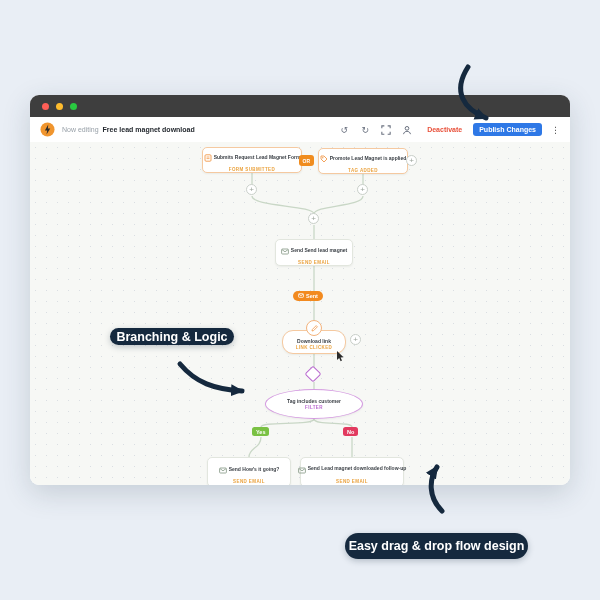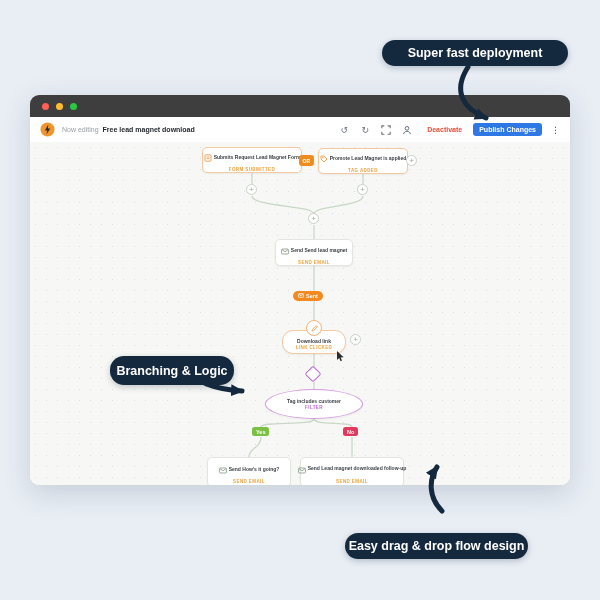--- a/index.html
+++ b/index.html
@@ -4,21 +4,21 @@
 <style>
   html,body{margin:0;padding:0;}
   .stage{position:relative;width:600px;height:600px;background:var(--page_bg,#e9eef5);
     font-family:"Liberation Sans",sans-serif;overflow:hidden;}
 
   
   .callout{position:absolute;height:26px;background:var(--callout_bg,#15293e);color:#fff;
     border-radius:14px;display:flex;align-items:center;justify-content:center;
     font-size:12.5px;font-weight:600;z-index:10;box-shadow:0 2px 6px rgba(20,40,60,.25);}
   #co1{left:382px;top:40px;width:186px;}
-  #co2{left:110px;top:356px;width:124px;height:29px;}
+  #co2{left:110px;top:328px;width:124px;height:17px;}
   #co3{left:345px;top:513px;width:183px;margin-top:20px;}
   .annot{position:absolute;left:0;top:0;z-index:8;pointer-events:none;}
 
   
   .window{position:absolute;left:30px;top:95px;width:540px;height:390px;background:#fff;
     border-radius:9px;box-shadow:0 8px 28px rgba(40,60,80,.18);overflow:hidden;z-index:1;}
   .titlebar{height:22px;background:#3e3e3e;display:flex;align-items:center;gap:7px;padding-left:12px;}
   .dot{width:7px;height:7px;border-radius:50%;}
   .dot.red{background:#ff5f57;} .dot.yellow{background:#febc2e;} .dot.green{background:#29c940;}
 
@@ -68,21 +68,20 @@
   .linkcirc{position:absolute;left:276px;top:178px;width:16px;height:16px;border-radius:50%;
     background:#fff;border:1px solid #f3b37c;box-sizing:border-box;display:flex;align-items:center;
     justify-content:center;z-index:3;cursor:pointer;}
   .cursoricon{position:absolute;left:306px;top:206px;z-index:4;}
 </style>
 </head>
 <body>
 
 <div class="stage">
 
-  <div class="callout" id="co1">Super fast deployment</div>
   <div class="callout" id="co2">Branching &amp; Logic</div>
   <div class="callout" id="co3">Easy drag &amp; drop flow design</div>
 
   <div class="window">
     <div class="titlebar">
       <span class="dot red"></span>
       <span class="dot yellow"></span>
       <span class="dot green"></span>
     </div>
 

